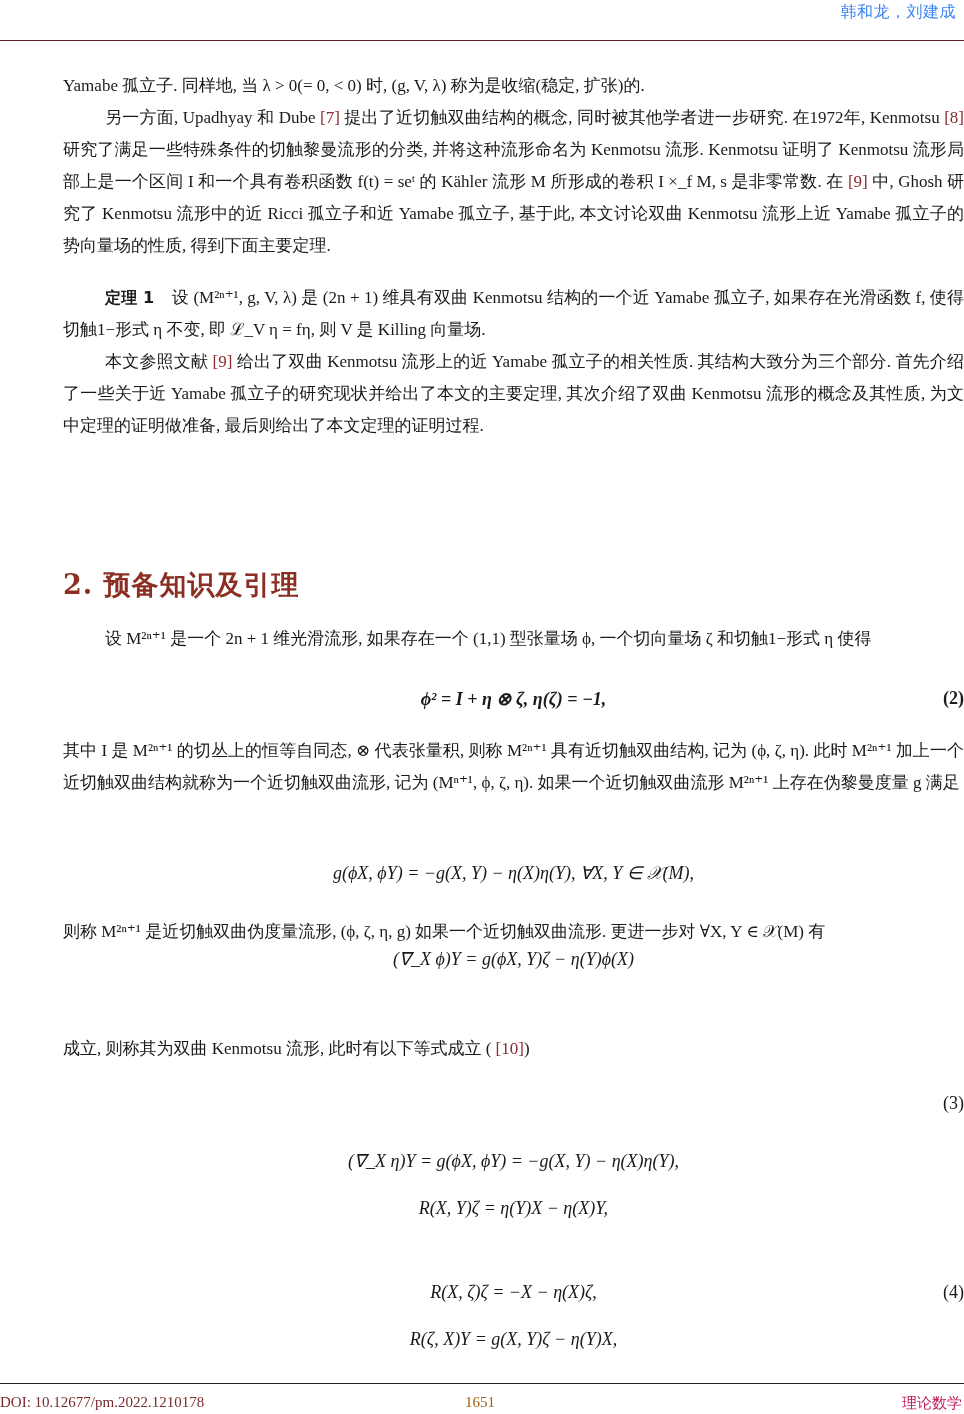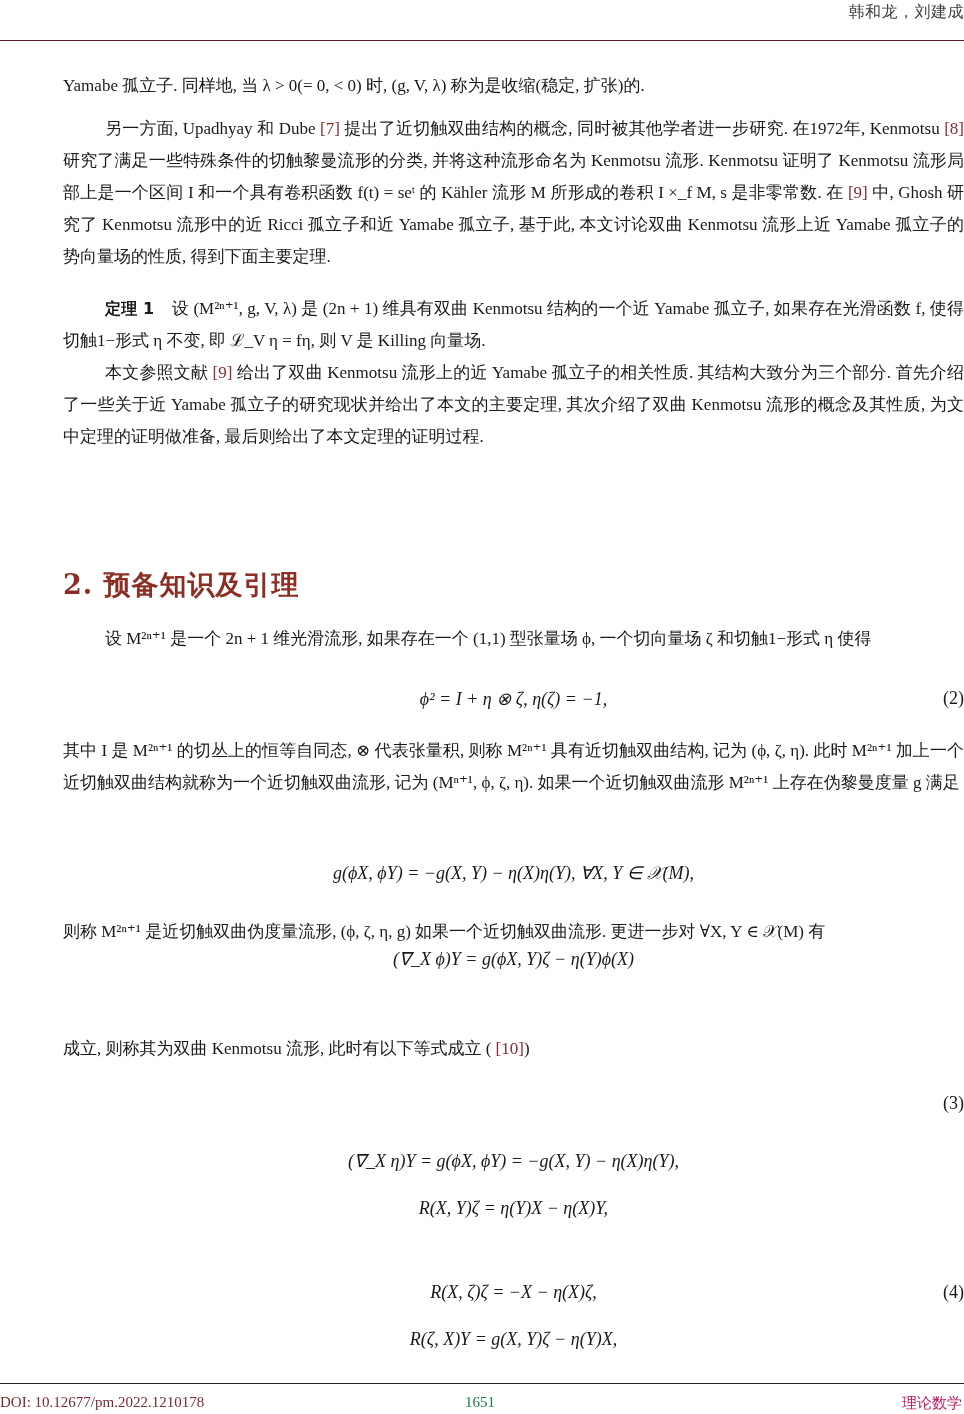--- a/index.html
+++ b/index.html
@@ -2,37 +2,37 @@
 <html><head>
 <meta charset="utf-8">
 <style>
   html, body { margin: 0; padding: 0; background: #ffffff; }
   body {
     width: 964px; height: 1414px; position: relative; overflow: hidden;
     font-family: "DejaVu Serif", "Liberation Serif", serif;
     color: #1a1a1a;
   }
   .header-authors {
-    position: absolute; right: 0; top: 2px;
-    font-size: 16px; letter-spacing: 0.5px; color: #404040;
+    position: absolute; right: 8px; top: 2px;
+    font-size: 16px; letter-spacing: 0.5px; color: #3b82f6;
   }
   .header-rule {
     position: absolute; left: 0; top: 40px; width: 964px; height: 1px;
     background: #5a1f24;
   }
   .footer-rule {
     position: absolute; left: 0; top: 1383px; width: 964px; height: 1px;
     background: #222;
   }
   .footer {
     position: absolute; left: 0; top: 1394px; width: 964px; height: 20px;
     font-family: "Liberation Serif", serif; font-size: 15px;
   }
   .footer .doi { position: absolute; left: 0; top: 0; color: #7a2b2e; }
-  .footer .page { position: absolute; left: 465px; top: 0; color: #15803d; }
+  .footer .page { position: absolute; left: 465px; top: 0; color: #a16207; }
   .footer .journal { position: absolute; right: 2px; top: 0; color: #be185d; }
 
   .content { position: absolute; left: 63px; top: 70px; width: 901px; }
   p.para {
     margin: 0; font-size: 17px; line-height: 32px; text-align: justify;
     font-family: "Liberation Serif", "DejaVu Serif", serif;
   }
   .indent { text-indent: 42px; }
   .ref { color: #8b2a2e; }
   .theorem-label { font-weight: bold; font-family: "DejaVu Sans", sans-serif; font-size: 16px; }
@@ -50,42 +50,42 @@
   .eq-line .eq-num { position: absolute; right: 0; font-style: normal; }
   .abs { position: absolute; }
 </style>
 </head>
 <body>
 
 <div class="header-authors">韩和龙，刘建成</div>
 <div class="header-rule"></div>
 
 <div class="content">
-  <p class="para" style="margin-bottom:11px;">Yamabe 孤立子. 同样地, 当 λ &gt; 0(= 0, &lt; 0) 时, (g, V, λ) 称为是收缩(稳定, 扩张)的.</p>
+  <p class="para" style="margin-bottom:0;">Yamabe 孤立子. 同样地, 当 λ &gt; 0(= 0, &lt; 0) 时, (g, V, λ) 称为是收缩(稳定, 扩张)的.</p>
 
   <p class="para indent">
     <span>另一方面, Upadhyay 和 Dube </span><a class="ref">[7]</a><span> 提出了近切触双曲结构的概念, 同时被其他学者进一步研究. 在1972年, Kenmotsu </span><a class="ref">[8]</a><span> 研究了满足一些特殊条件的切触黎曼流形的分类, 并将这种流形命名为 Kenmotsu 流形. Kenmotsu 证明了 Kenmotsu 流形局部上是一个区间 I 和一个具有卷积函数 f(t) = seᵗ 的 Kähler 流形 M 所形成的卷积 I ×_f M, s 是非零常数.  在 </span><a class="ref">[9]</a><span> 中, Ghosh 研究了 Kenmotsu 流形中的近 Ricci 孤立子和近 Yamabe 孤立子, 基于此, 本文讨论双曲 Kenmotsu 流形上近 Yamabe 孤立子的势向量场的性质, 得到下面主要定理.</span>
   </p>
 
   <p class="para indent" style="margin-top:20px; ">
     <span class="theorem-label">定理 1</span>&nbsp;&nbsp;&nbsp;&nbsp;<span>设 (M²ⁿ⁺¹, g, V, λ) 是 (2n + 1) 维具有双曲 Kenmotsu 结构的一个近 Yamabe 孤立子, 如果存在光滑函数 f, 使得切触1−形式 η 不变, 即 ℒ_V η = fη, 则 V 是 Killing 向量场.</span>
   </p>
 
   <p class="para indent">
     <span>本文参照文献 </span><a class="ref">[9]</a><span> 给出了双曲 Kenmotsu 流形上的近 Yamabe 孤立子的相关性质. 其结构大致分为三个部分. 首先介绍了一些关于近 Yamabe 孤立子的研究现状并给出了本文的主要定理, 其次介绍了双曲 Kenmotsu 流形的概念及其性质, 为文中定理的证明做准备, 最后则给出了本文定理的证明过程.</span>
   </p>
 </div>
 
 <div class="section-title">2. 预备知识及引理</div>
 
 <div class="abs" style="left:63px; top:623px; width:901px;">
   <p class="para indent">设 M²ⁿ⁺¹ 是一个 2n + 1 维光滑流形, 如果存在一个 (1,1) 型张量场 ϕ, 一个切向量场 ζ 和切触1−形式 η 使得</p>
 </div>
 
-<div class="eq-line" style="top:688px;">
+<div class="eq-line" style="top:688px;font-weight:bold;">
   <span class="eq-body">ϕ² = I + η ⊗ ζ,  η(ζ) = −1,</span>
   <span class="eq-num">(2)</span>
 </div>
 
 <div class="abs" style="left:63px; top:735px; width:901px;">
   <p class="para">其中 I 是 M²ⁿ⁺¹ 的切丛上的恒等自同态, ⊗ 代表张量积, 则称 M²ⁿ⁺¹ 具有近切触双曲结构, 记为 (ϕ, ζ, η). 此时 M²ⁿ⁺¹ 加上一个近切触双曲结构就称为一个近切触双曲流形, 记为 (Mⁿ⁺¹, ϕ, ζ, η). 如果一个近切触双曲流形 M²ⁿ⁺¹ 上存在伪黎曼度量 g 满足</p>
 </div>
 
 <div class="eq-line" style="top:862px;">
   <span class="eq-body">g(ϕX, ϕY) = −g(X, Y) − η(X)η(Y),     ∀X, Y ∈ 𝒳(M),</span>

